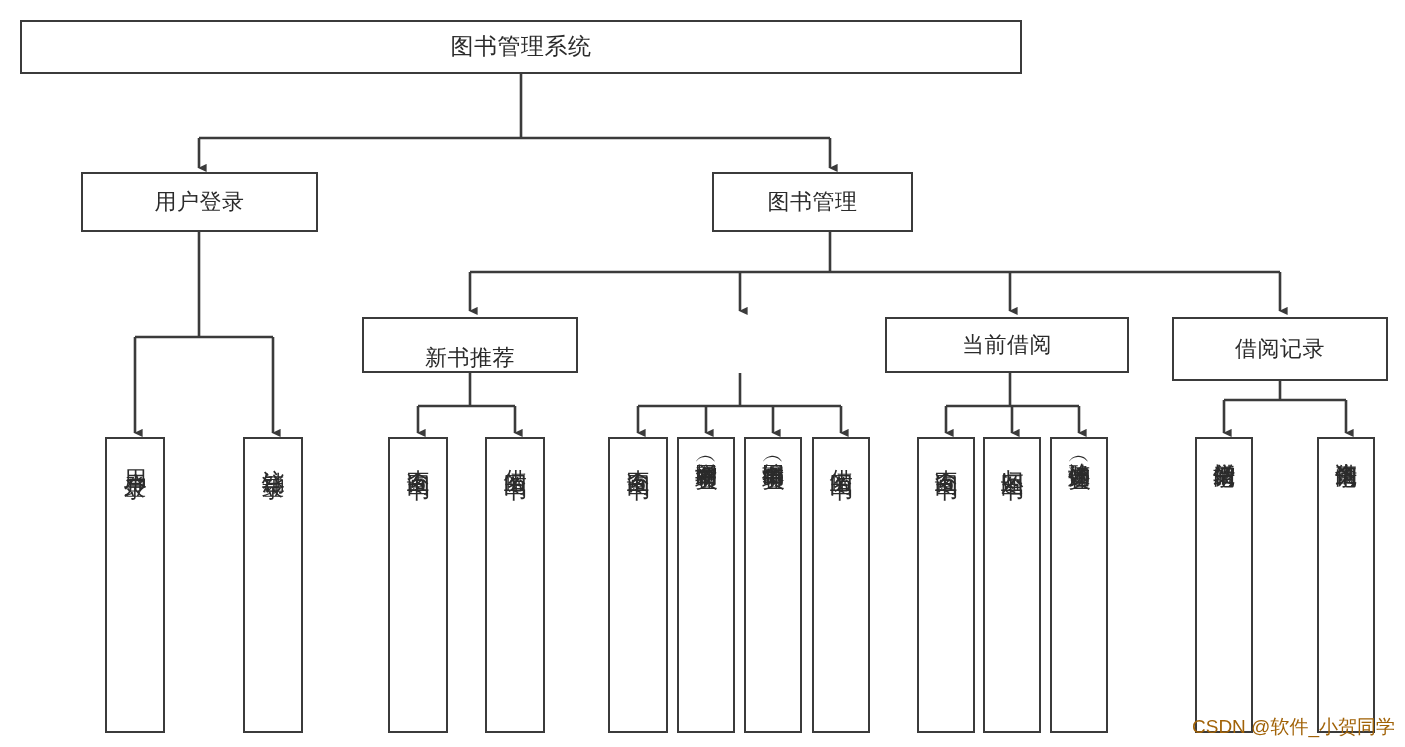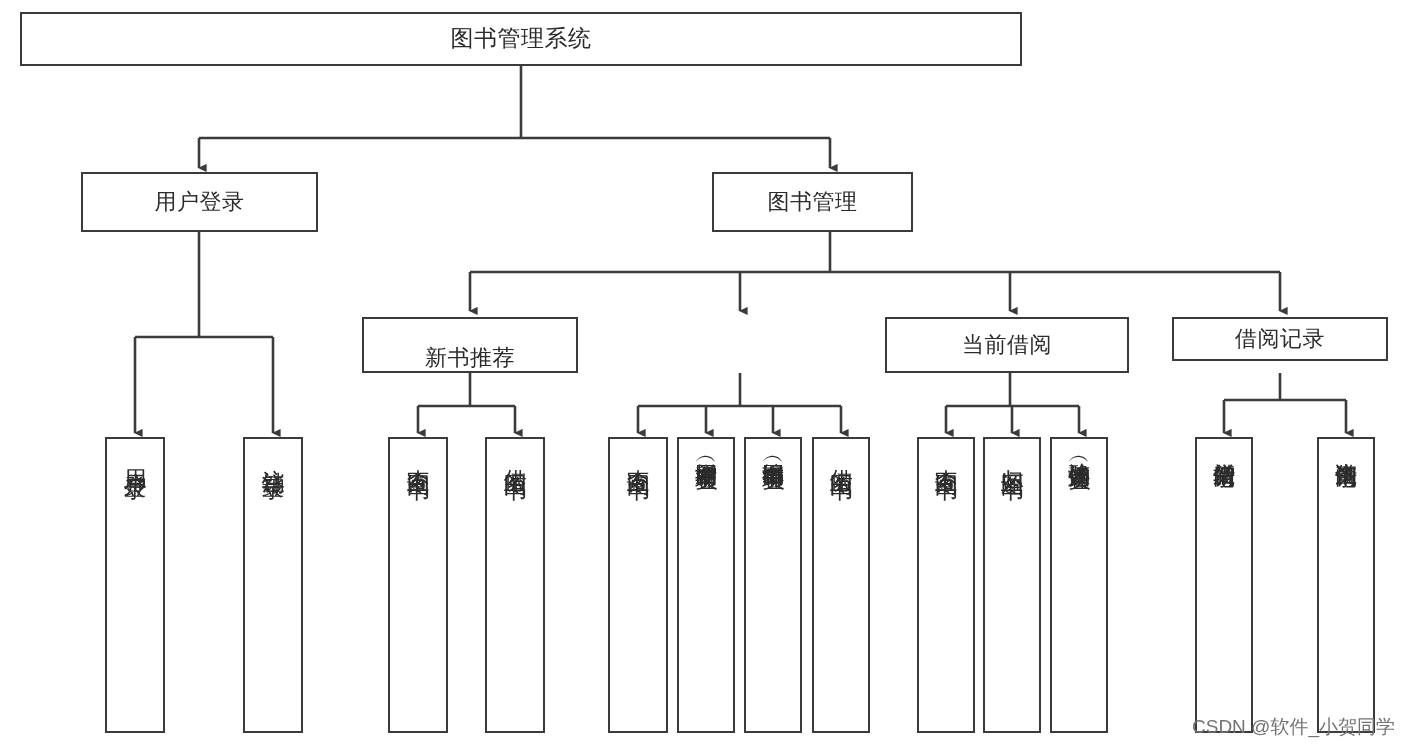--- a/index.html
+++ b/index.html
@@ -69,21 +69,21 @@
   }
   .node.vert.tall-text .node-label {
     font-size: 22px;
     letter-spacing: 1px;
   }
   .watermark {
     position: absolute;
     left: 1192px;
     top: 714px;
     font-size: 19px;
-    color: #737373;
+    color: #a16207;
     white-space: nowrap;
     z-index: 5;
     font-family: "Liberation Sans", "DejaVu Sans", sans-serif;
   }
 </style>
 </head>
 <body>
 
 <div id="diagram-canvas">
 
@@ -131,42 +131,42 @@
       <path d="M 1012 406 L 1012 433" marker-end="url(#arrowhead)"></path>
       <path d="M 1079 406 L 1079 433" marker-end="url(#arrowhead)"></path>
 
       <path d="M 1280 373 L 1280 400"></path>
       <path d="M 1224 400 L 1346 400"></path>
       <path d="M 1224 400 L 1224 433" marker-end="url(#arrowhead)"></path>
       <path d="M 1346 400 L 1346 433" marker-end="url(#arrowhead)"></path>
     </g>
   </svg>
 
-  <div class="node horiz root" style="left:20px; top:12px; width:1002px; height:54px;">
+  <div class="node horiz root" style="left:20px; top:20px; width:1002px; height:54px;">
     <span class="node-label">图书管理系统</span>
   </div>
 
   <div class="node horiz" style="left:81px; top:172px; width:237px; height:60px;">
     <span class="node-label">用户登录</span>
   </div>
 
   <div class="node horiz" style="left:712px; top:172px; width:201px; height:60px;">
     <span class="node-label">图书管理</span>
   </div>
 
   <div class="node horiz" style="left:362px; top:317px; width:216px; height:56px;align-items:flex-end;">
     <span class="node-label">新书推荐</span>
   </div>
 
 
   <div class="node horiz" style="left:849px; top:317px; width:244px; height:56px;margin-left:36px;">
     <span class="node-label">当前借阅</span>
   </div>
 
-  <div class="node horiz" style="left:1172px; top:317px; width:216px; height:44px;">
+  <div class="node horiz" style="left:1172px; top:317px; width:216px; height:64px;">
     <span class="node-label">借阅记录</span>
   </div>
 
   <div class="node vert" style="left:105px; top:437px; width:60px; height:296px;">
     <span class="node-label">用户登录</span>
   </div>
 
   <div class="node vert" style="left:243px; top:437px; width:60px; height:296px;">
     <span class="node-label">注销登录</span>
   </div>

